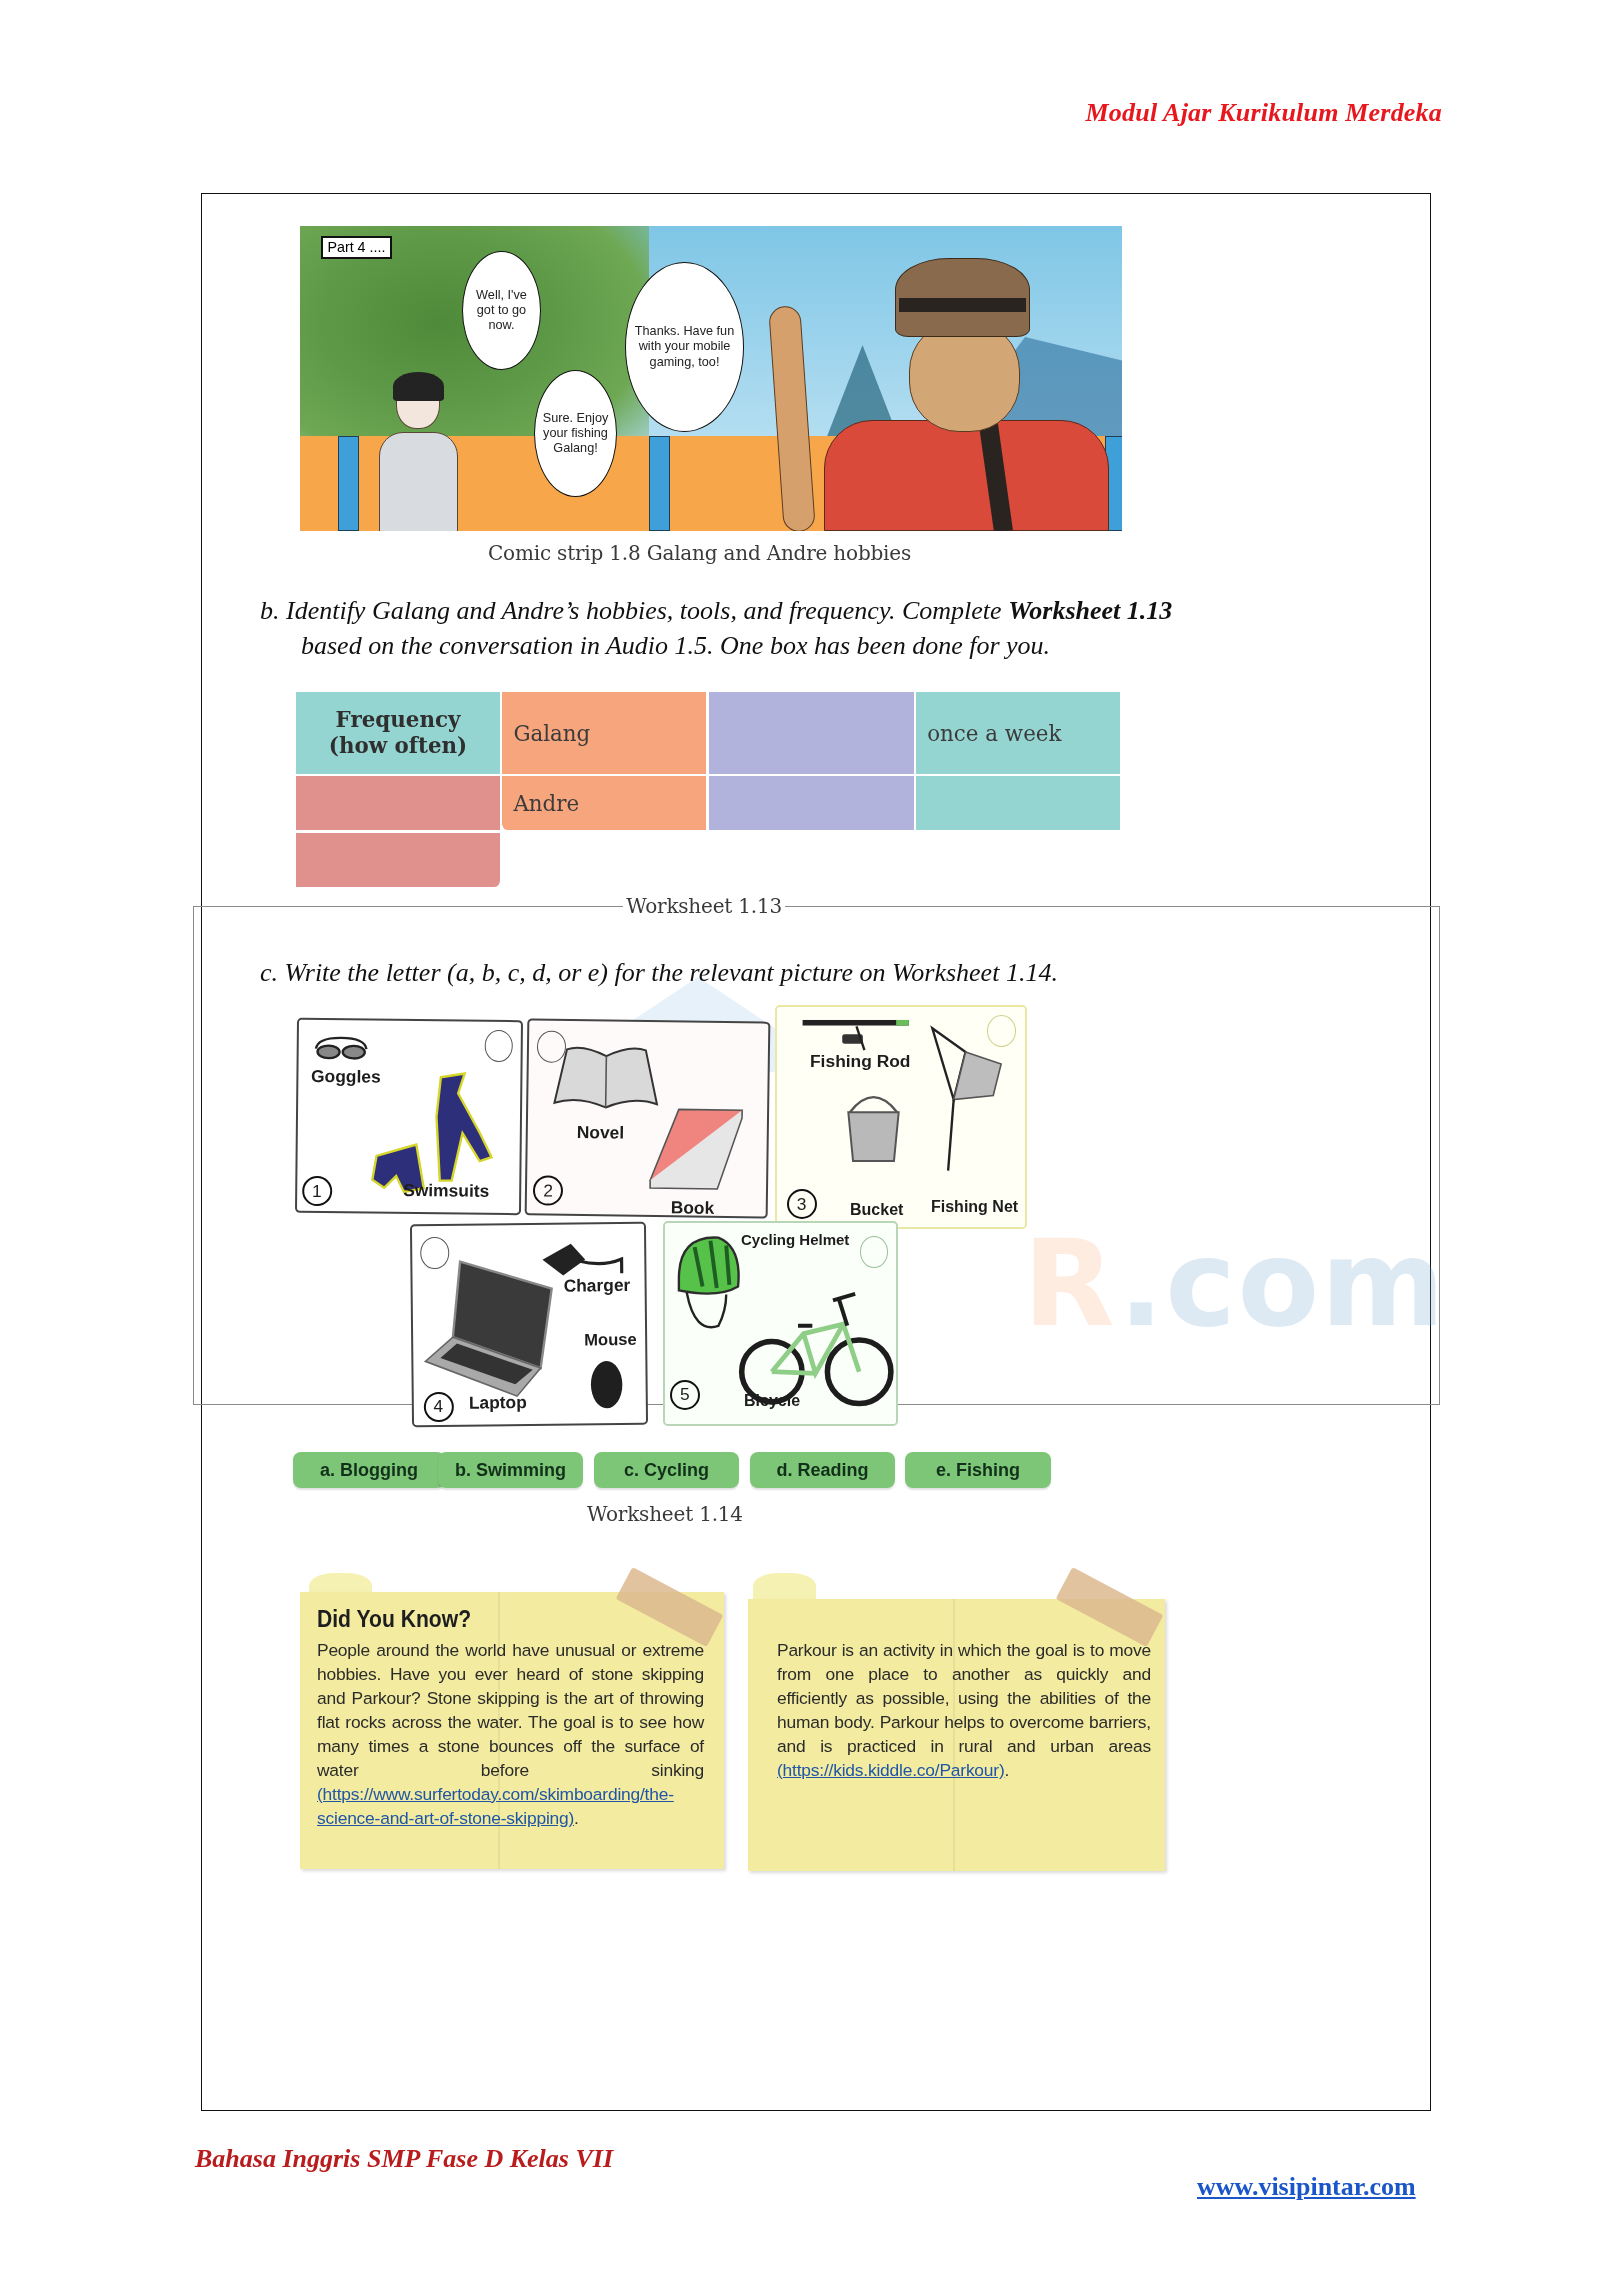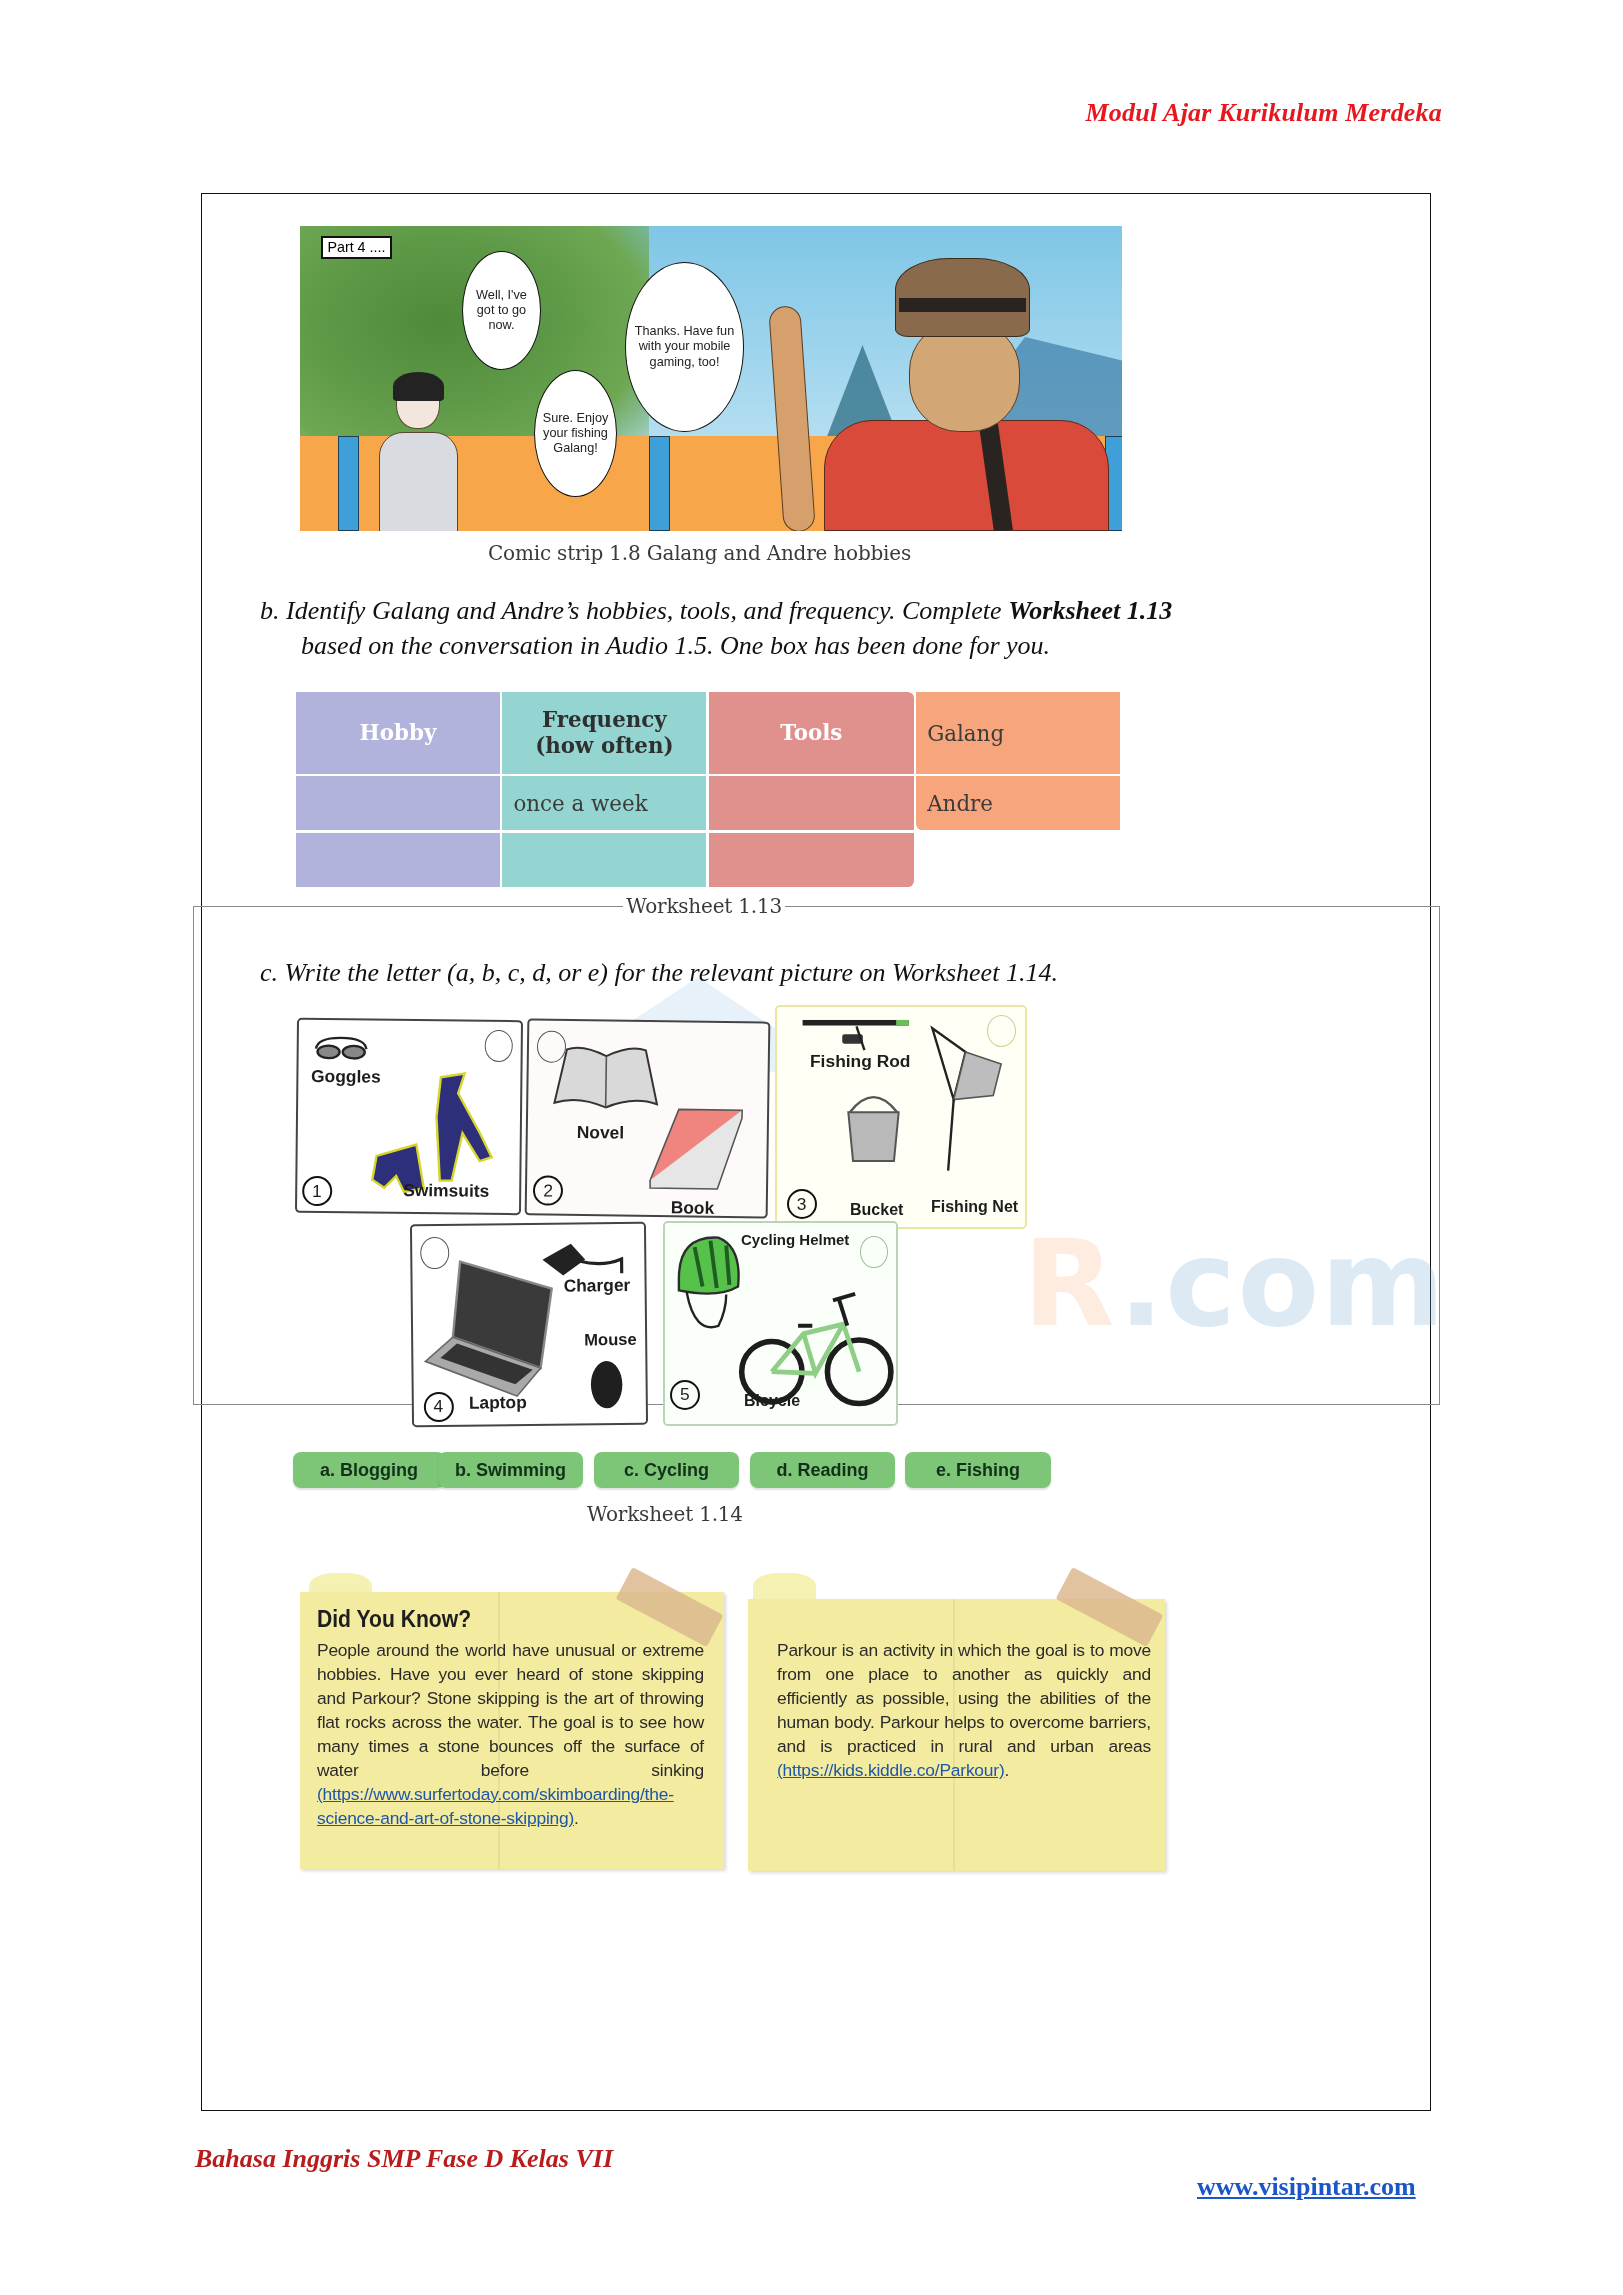--- a/index.html
+++ b/index.html
@@ -202,24 +202,22 @@
   <div class="bubble" style="left:234px; top:144px; width:83px; height:127px;">Sure. Enjoy your fishing Galang!</div>
 </div>
 <div class="caption" style="left:488px; top:541px;">Comic strip 1.8 Galang and Andre hobbies</div>
 
 <div class="instruction" style="left:260px; top:593px; width:1157px;">
   <span>b. Identify Galang and Andre’s hobbies, tools, and frequency. Complete </span><b>Worksheet 1.13</b>
 </div>
 <div class="instruction" style="left:301px; top:628px;">based on the conversation in Audio 1.5. One box has been done for you.</div>
 
 <div class="ws-table">
-  <div class="ws-cell head c-purple">Hobby</div>
   <div class="ws-cell head c-teal" style="white-space:pre-line; color:#2f2f2f;">Frequency
 (how often)</div>
-  <div class="ws-cell head c-red r0c3">Tools</div>
 
   <div class="ws-cell c-orange">Galang</div>
   <div class="ws-cell c-purple"></div>
   <div class="ws-cell c-teal">once a week</div>
   <div class="ws-cell c-red"></div>
 
   <div class="ws-cell c-orange r2c0">Andre</div>
   <div class="ws-cell c-purple"></div>
   <div class="ws-cell c-teal"></div>
   <div class="ws-cell c-red r2c3"></div>

